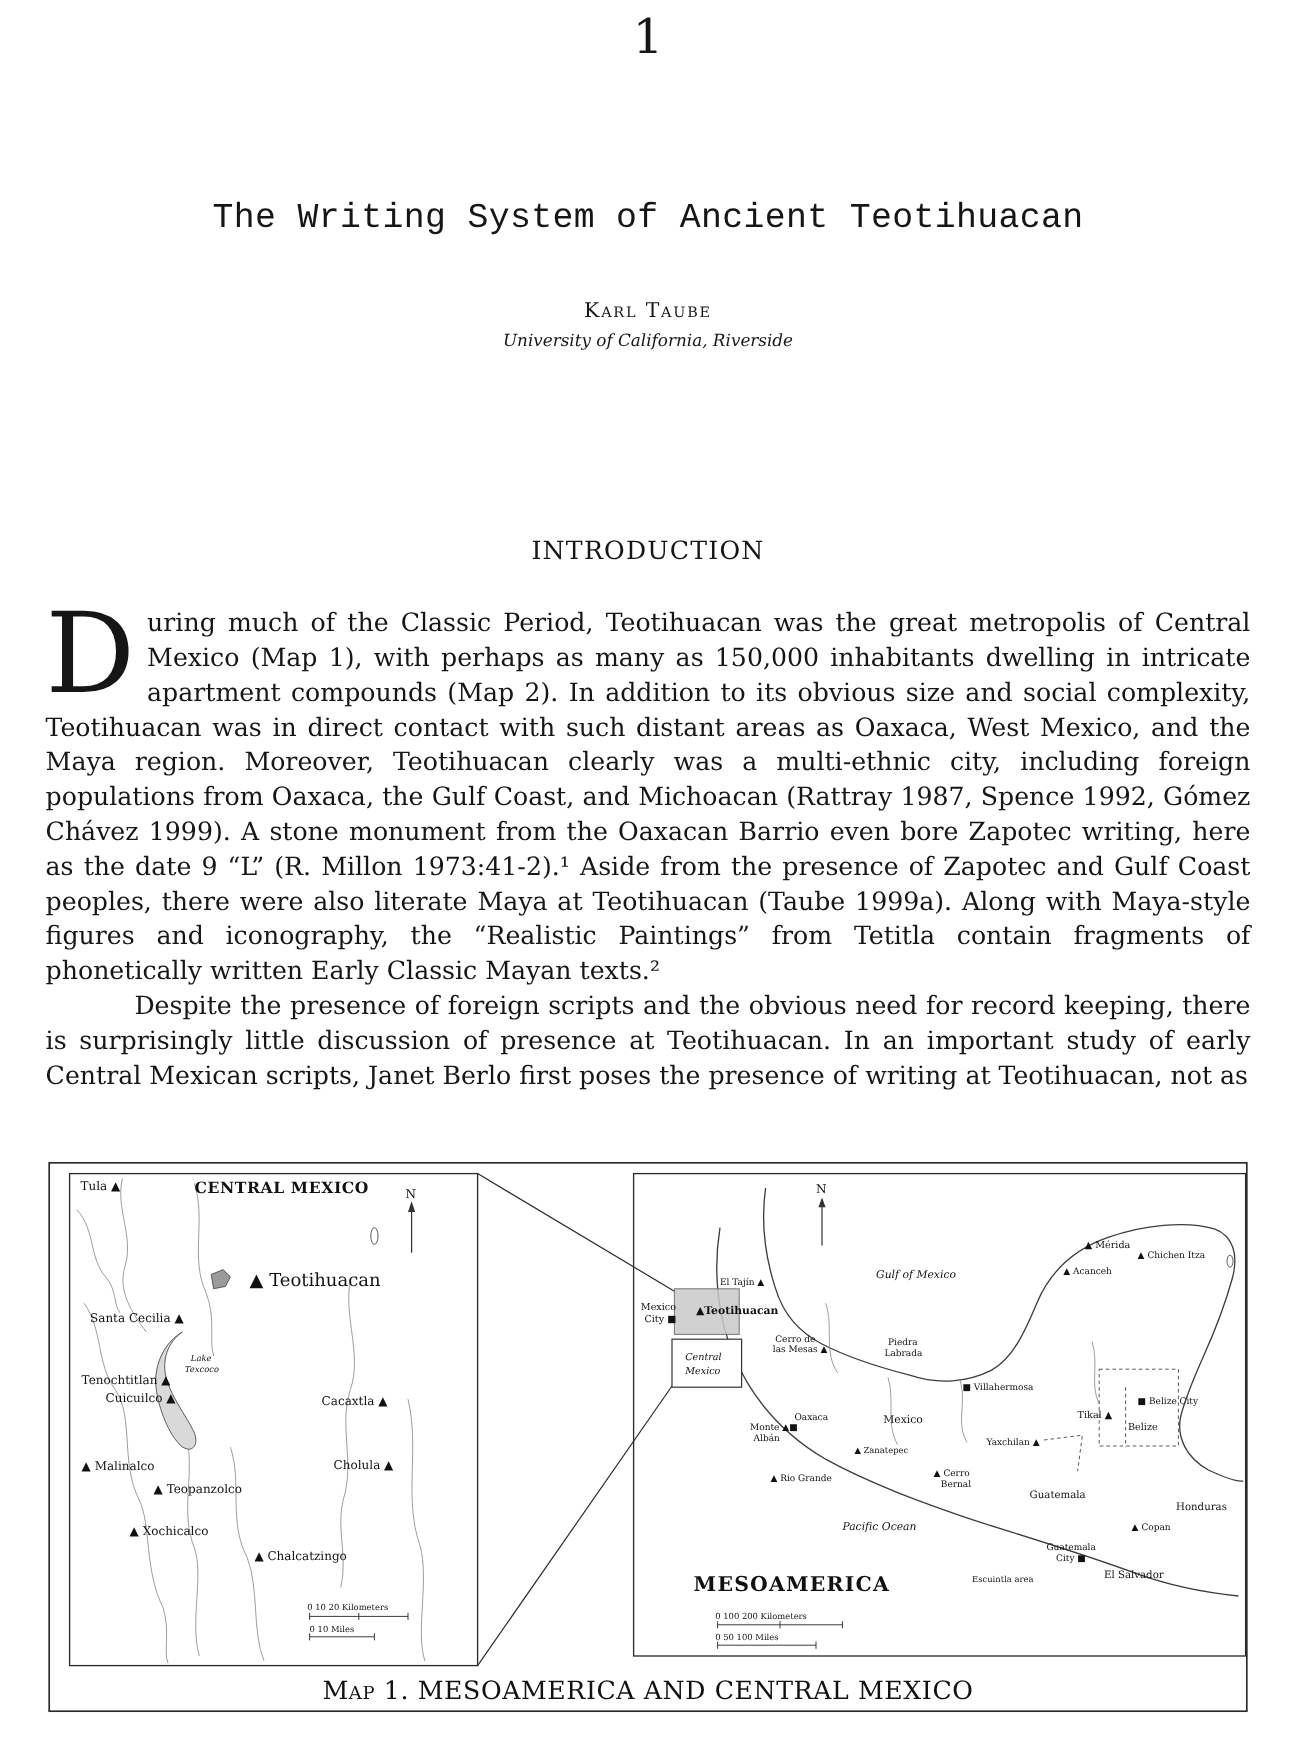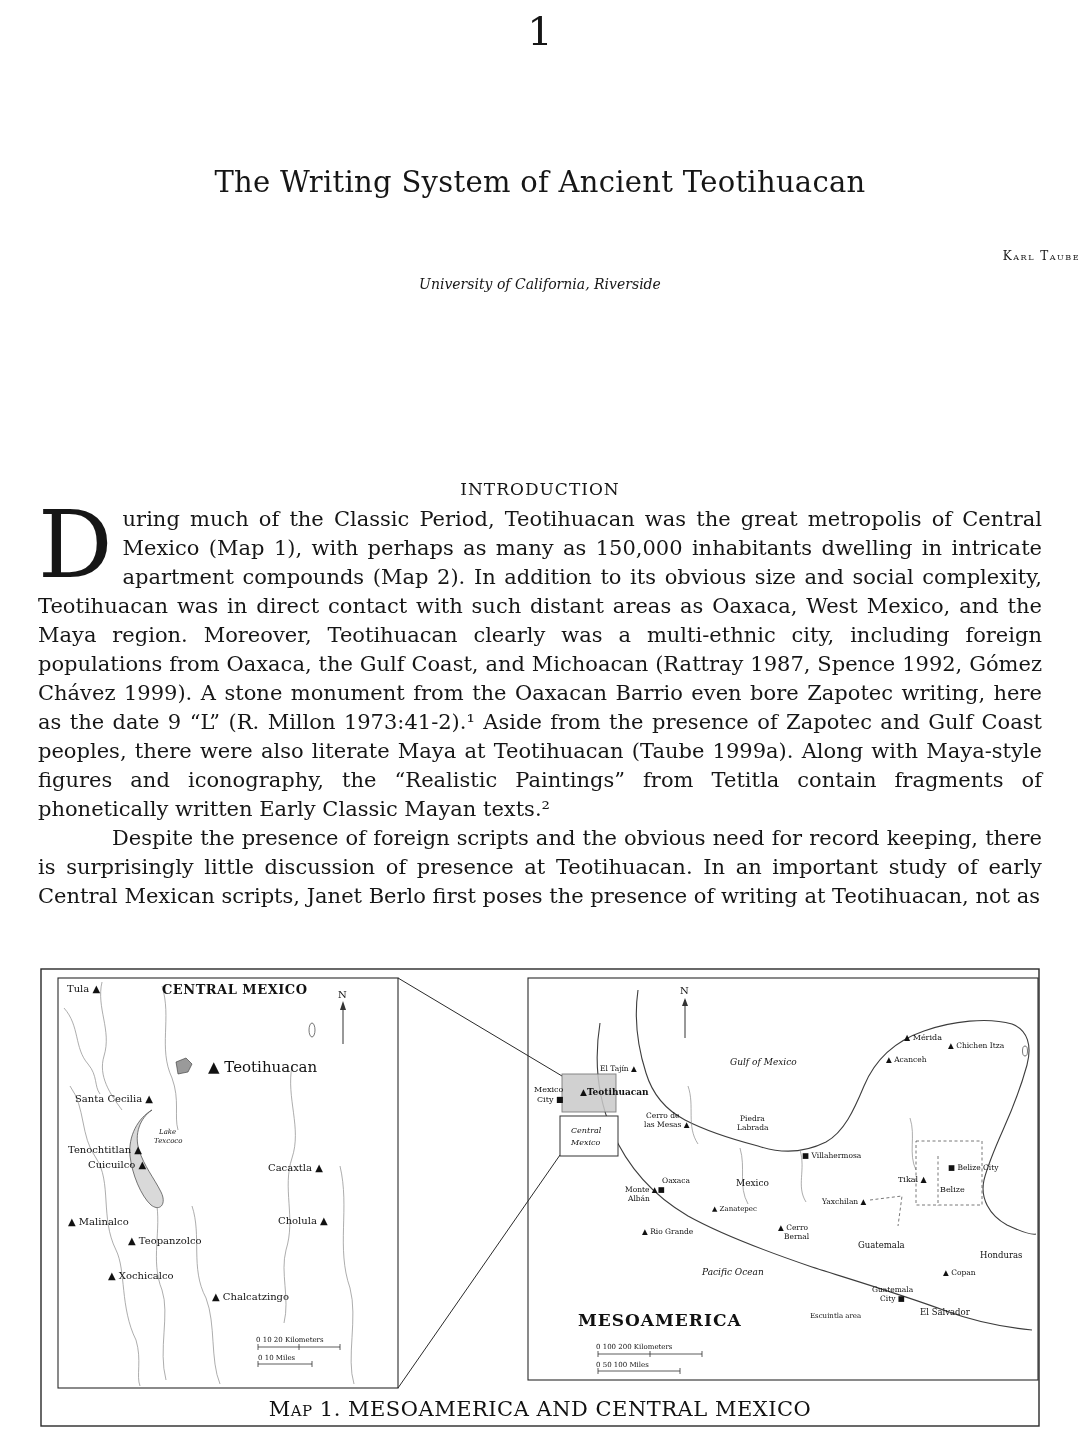--- a/index.html
+++ b/index.html
@@ -3,24 +3,24 @@
 <meta charset="utf-8">
 <style>
   html, body { margin:0; padding:0; background:#ffffff; }
   body {
     width:1080px; height:1453px; position:relative; overflow:hidden;
     font-family:"DejaVu Serif", serif; color:#161616;
   }
   .abs { position:absolute; }
   .centered { left:0; width:1080px; text-align:center; }
   .page-number { top:8px; font-size:40px; }
-  .chapter-title { top:165px; font-size:29px; letter-spacing:0.3px; }
-  .author { top:249px; font-size:12px; font-variant:small-caps; letter-spacing:1.5px;text-align:right; }
+  .chapter-title { top:165px; font-size:29px; letter-spacing:0.3px;font-family:Liberation Mono, monospace; }
+  .author { top:249px; font-size:17px; font-variant:small-caps; letter-spacing:1.5px; }
   .affiliation { top:276px; font-size:14px; font-style:italic; }
-  .section-heading { top:447px; font-size:17px; letter-spacing:1px;margin-top:32px; }
+  .section-heading { top:447px; font-size:21px; letter-spacing:1px; }
   .bodytext {
     top:505px; left:38px; width:1004px;
     font-size:21px; line-height:29px; text-align:justify;
   }
   .bodytext p { margin:0; }
   .para-indent { text-indent:74px; }
   .dropcap {
     float:left; font-size:93px; line-height:72px;
     padding:4px 10px 0 0;
   }

